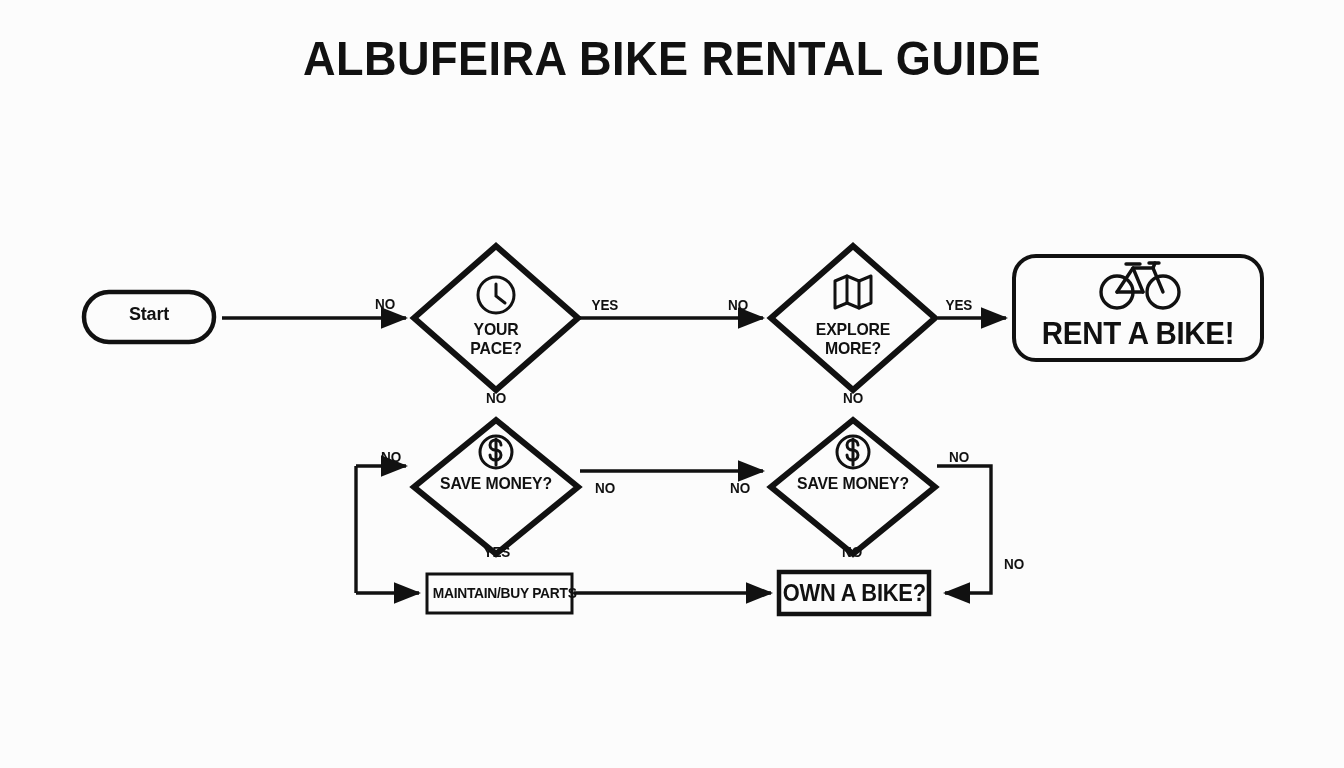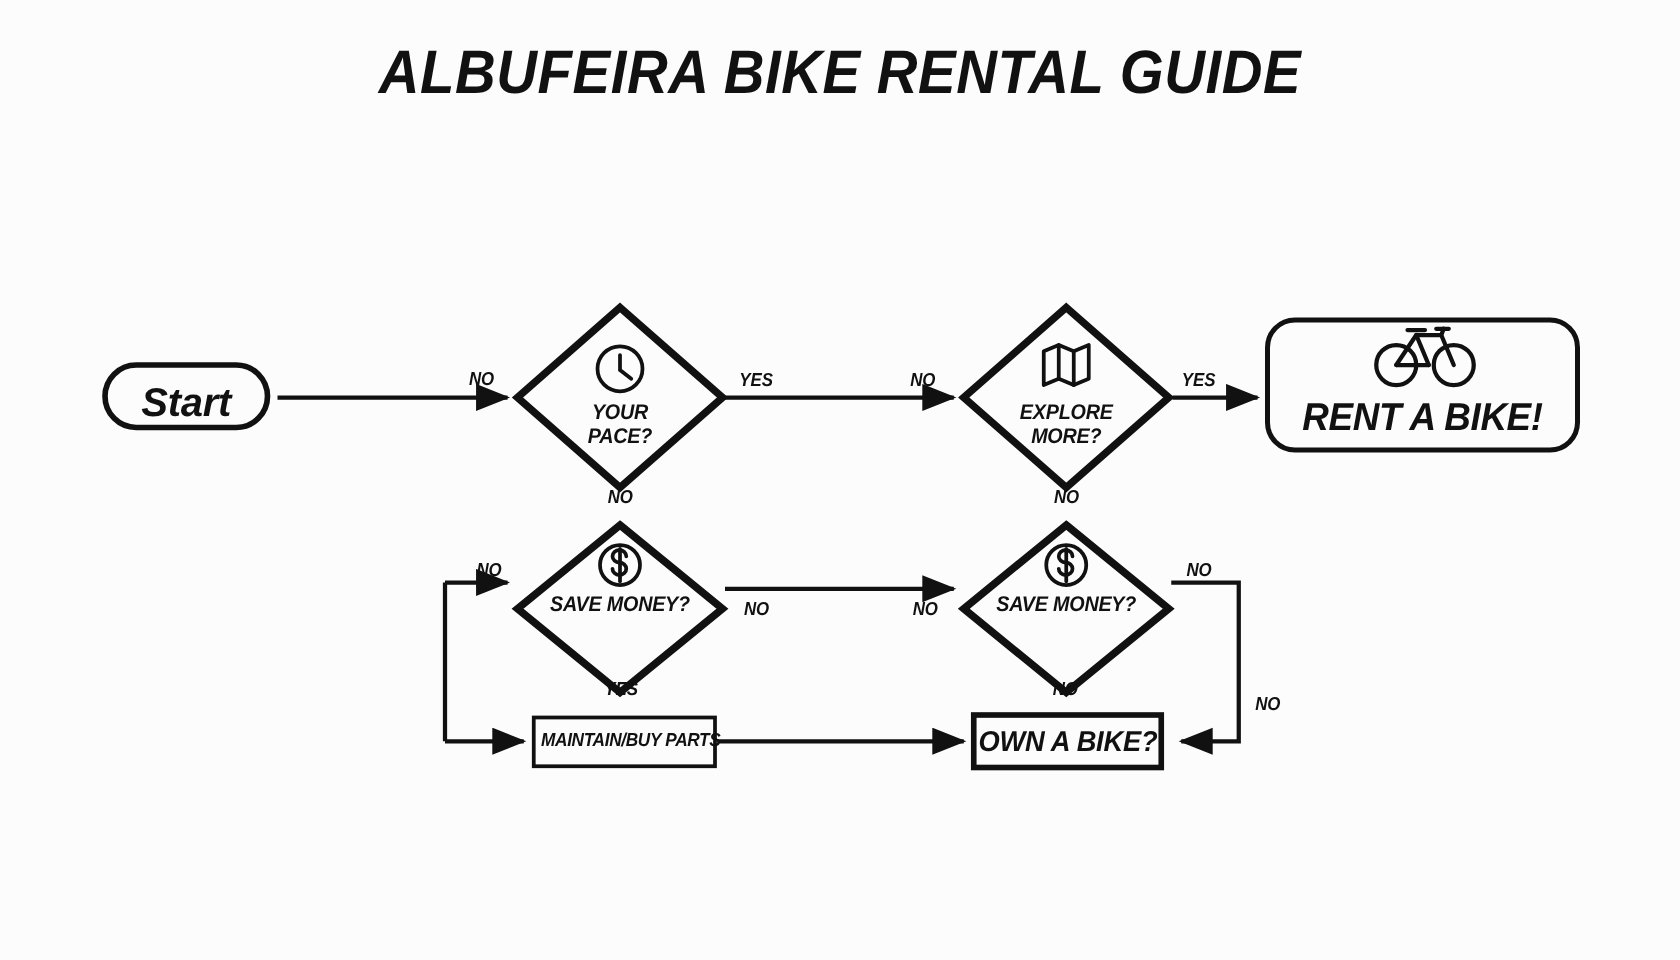--- a/index.html
+++ b/index.html
@@ -13,21 +13,20 @@
     font-family: "Liberation Sans", sans-serif;
     overflow: hidden;
     position: relative;
   }
 
   #canvas {
     position: absolute;
     left: 0; top: 0;
     width: 1344px;
     height: 604px;
-    font-style: italic;
   }
 
   
   #title {
     position: absolute;
     left: 0;
     top: 30px;
     width: 1344px;
     text-align: center;
     font-family: "Liberation Sans Narrow", "Liberation Sans", sans-serif;
@@ -55,21 +54,21 @@
     color: #111111;
     font-family: "Liberation Sans Narrow", "Liberation Sans", sans-serif;
     font-weight: 700;
     white-space: nowrap;
     pointer-events: none;
   }
 
   .start-label {
     font-family: "Liberation Sans", sans-serif;
     font-weight: 700;
-    font-size: 32px;
+    font-size: 18px;
     letter-spacing: -0.2px;
   }
 
   .diamond-label {
     font-size: 17px;
     line-height: 19px;
     letter-spacing: -0.2px;
     transform: scaleX(0.93);
   }
 

